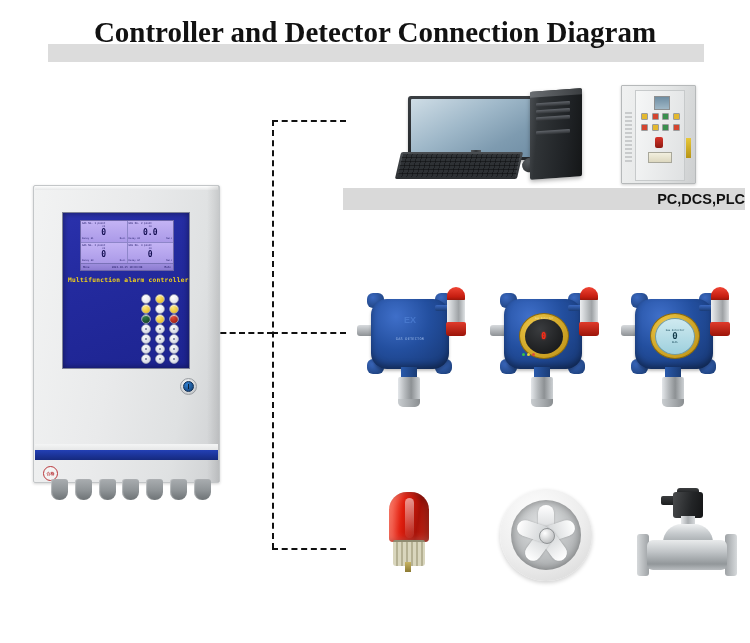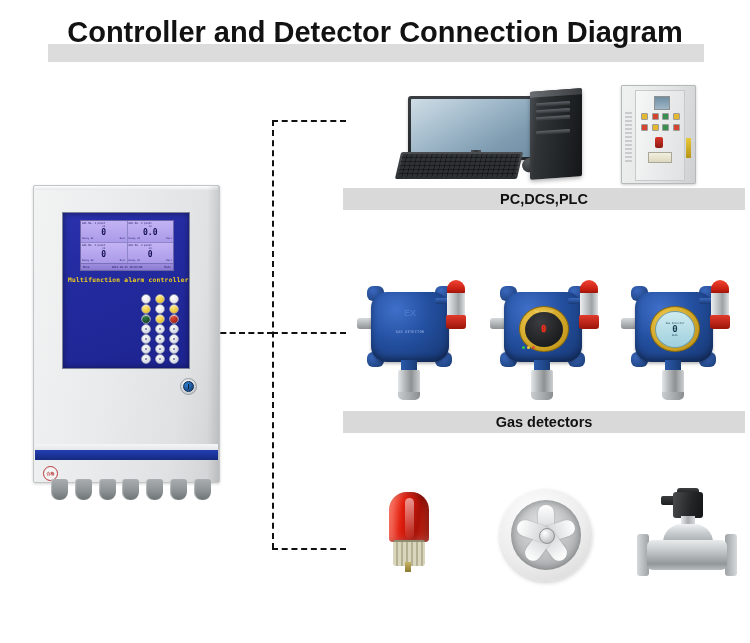--- a/index.html
+++ b/index.html
@@ -15,30 +15,30 @@
   
   .title-bar{
     position:absolute;left:48px;top:44px;width:656px;height:18px;
     background:#dcdcdc;
   }
   .title-text{
     position:absolute;left:0;top:16px;width:750px;
     text-align:center;
     font-size:29px;font-weight:bold;color:#121212;
     letter-spacing:0px;
-    font-family:Liberation Sans, sans-serif;
+    font-family:Liberation Serif, serif;
   }
 
   
   .label-bar{
     position:absolute;left:343px;width:402px;height:22px;
     background:#d9d9d9;
   }
   .label-bar span{
-    display:block;width:100%;text-align:center;
+    display:block;width:100%;text-align:right;
     font-size:14.5px;font-weight:bold;color:#111;
     line-height:22px;
   }
   #label-pc{top:188px;}
   #label-gas{top:411px;}
   #label-relay{top:589px;}
 
   
   .dash-h{
     position:absolute;height:0;
@@ -299,21 +299,21 @@
   .cab-side-vents{
     position:absolute;left:3px;top:24px;width:7px;height:52px;
     background:repeating-linear-gradient(0deg,#c9cbcc 0 2px,#eceeee 2px 4px);
   }
   .cab-yellow{
     position:absolute;right:4px;top:52px;width:5px;height:20px;
     background:linear-gradient(180deg,#e8c83a,#b79416);
   }
 
   
-  #gas-group{position:absolute;left:343px;top:266px;width:402px;height:145px;}
+  #gas-group{position:absolute;left:343px;top:273px;width:402px;height:145px;}
   .detector{position:absolute;top:8px;width:118px;height:132px;}
   #det-1{left:10px;}
   #det-2{left:143px;}
   #det-3{left:274px;}
   .det-body{
     position:absolute;left:18px;top:18px;width:78px;height:70px;
     background:radial-gradient(ellipse at 32% 25%,#3f6fc9 0%,#234f9f 45%,#16356f 100%);
     border-radius:16px;
     box-shadow:inset 0 -4px 6px rgba(0,0,0,.35), 0 2px 3px rgba(0,0,0,.25);
   }
@@ -743,23 +743,20 @@
       <div class="det-sensor-cap"></div>
       <div class="beacon">
         <div class="beacon-arm"></div>
         <div class="beacon-dome"></div>
         <div class="beacon-body"></div>
         <div class="beacon-base"></div>
       </div>
     </div>
   </div>
 
-  <div class="label-bar" id="label-gas">
-    <span>Gas detectors</span>
-  </div>
 
   <div id="relay-group">
 
     <div class="strobe">
       <div class="strobe-dome">
         <div class="strobe-glass"></div>
       </div>
       <div class="strobe-base"></div>
       <div class="strobe-foot"></div>
     </div>

